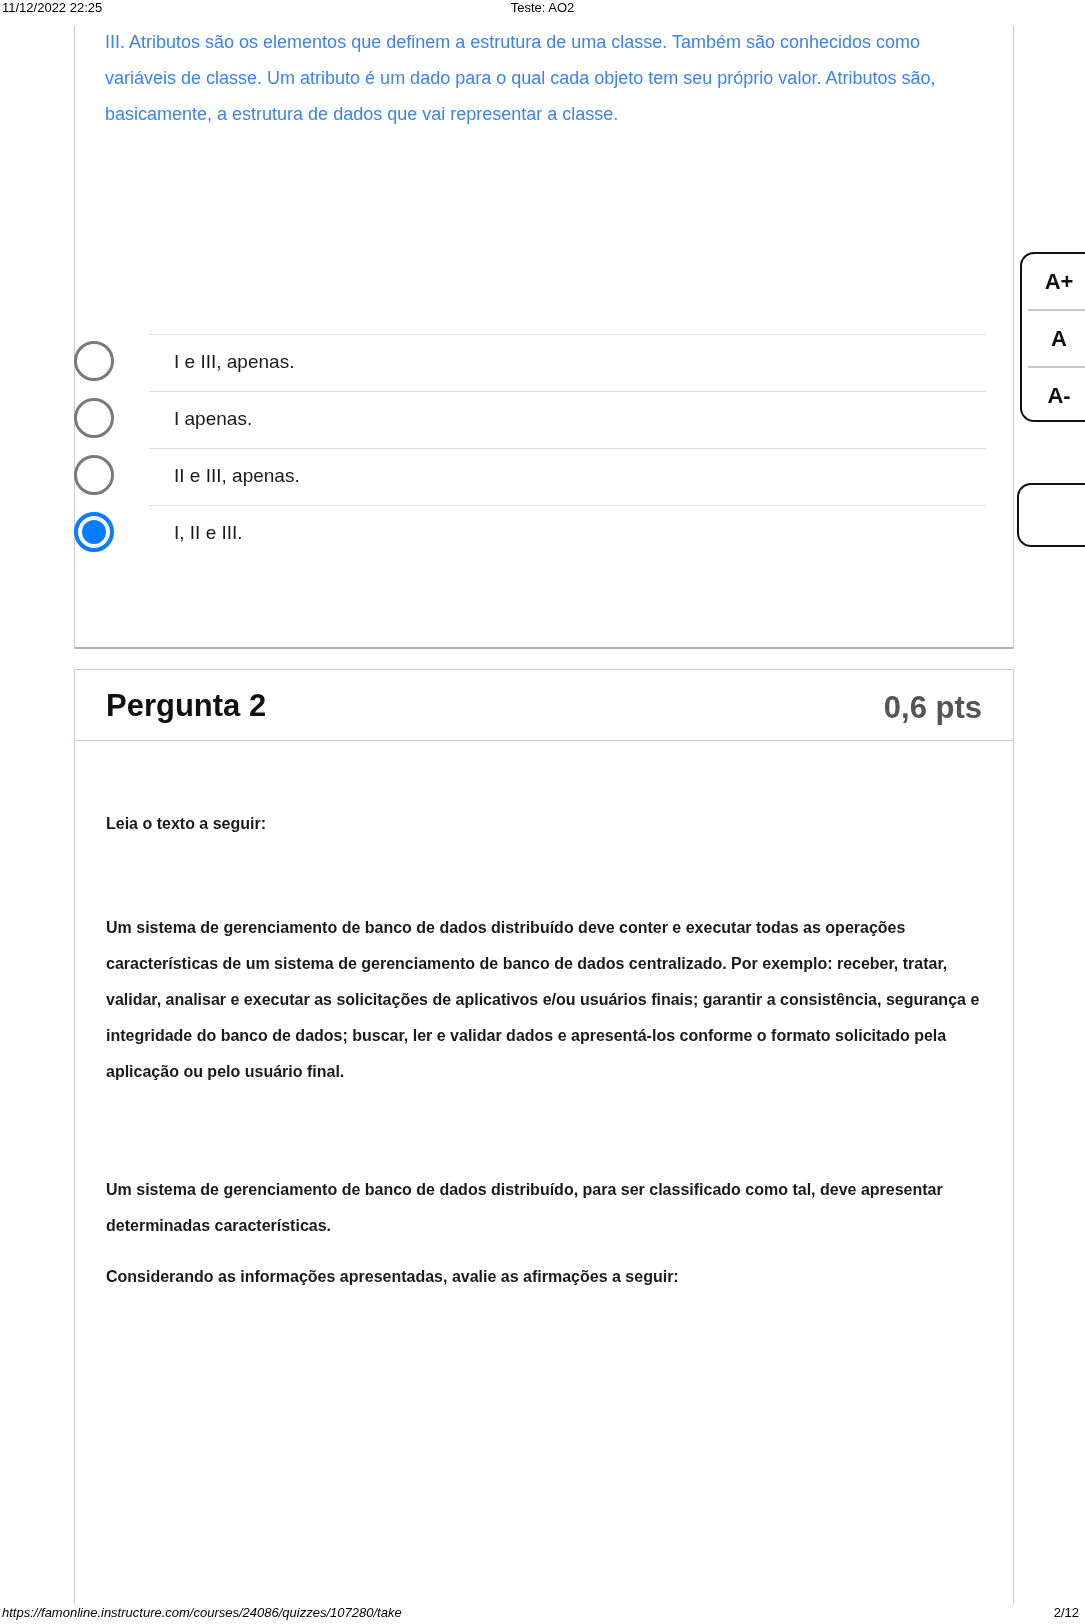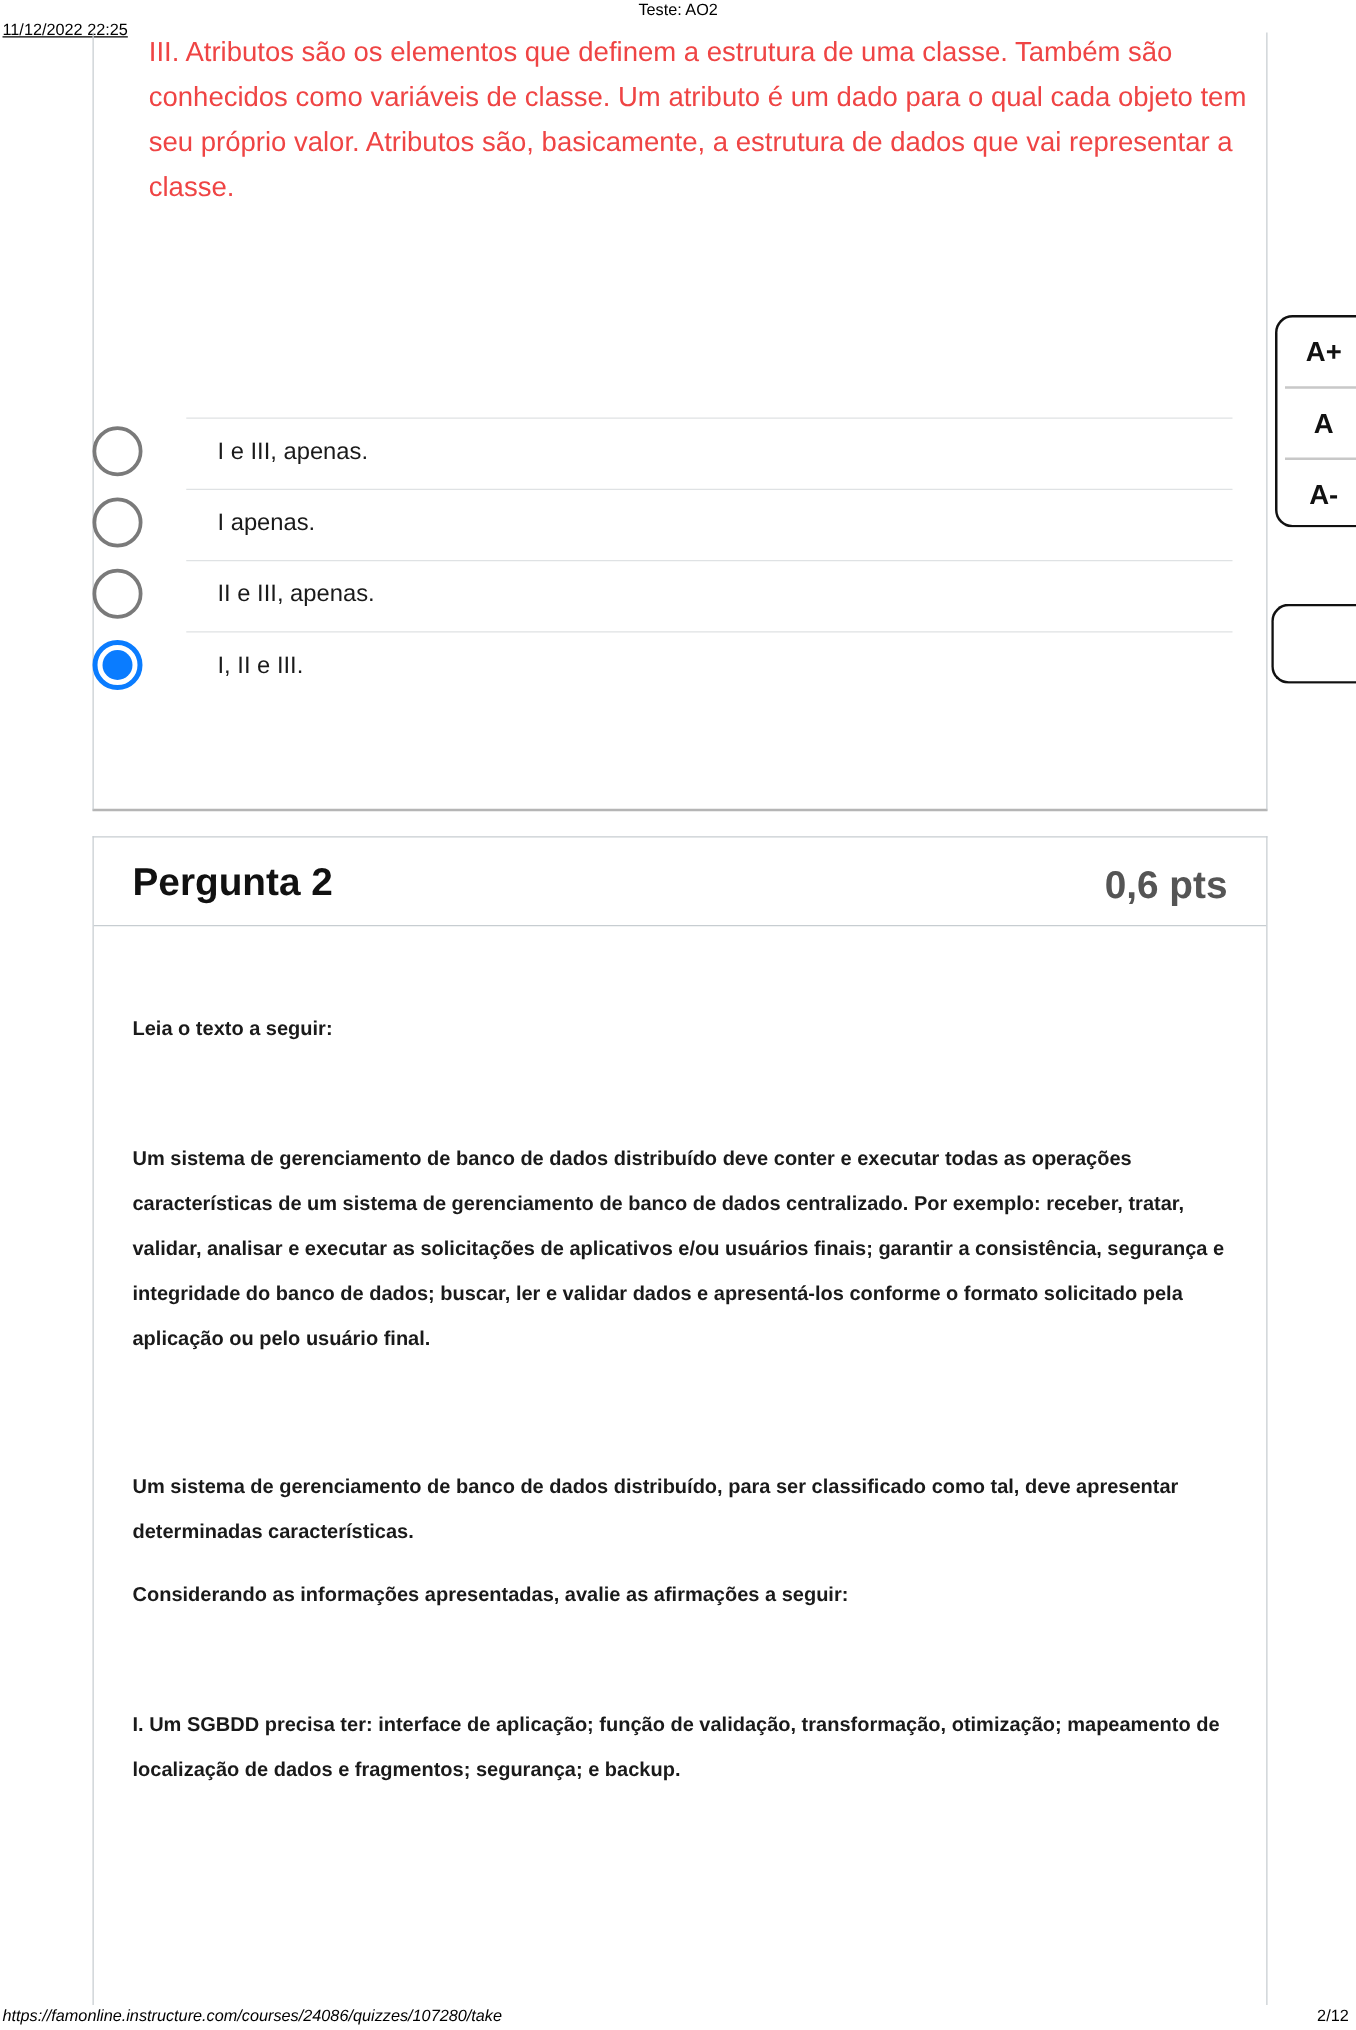--- a/index.html
+++ b/index.html
@@ -5,38 +5,38 @@
   html, body { margin:0; padding:0; }
   body {
     width:1085px; height:1624px; position:relative; overflow:hidden;
     background:#ffffff; color:#000;
     font-family:"Liberation Sans", sans-serif;
   }
   .print-header {
     position:absolute; top:0; left:0; width:1085px; height:16px;
     font-size:13px; line-height:15px; color:#000;
   }
-  .print-header .date { position:absolute; left:2px; top:16px;text-decoration:underline; }
+  .print-header .date { position:absolute; left:2px; top:0; }
   .print-header .title { position:absolute; left:0; right:0; text-align:center; top:0; }
   .print-footer {
     position:absolute; bottom:0; left:0; width:1085px; height:20px;
     font-size:13px; line-height:18px;
   }
   .print-footer .url { position:absolute; left:2px; bottom:2px;font-style:italic; }
   .print-footer .page { position:absolute; right:6px; bottom:2px; }
 
   
   .card1 {
     position:absolute; left:74px; top:26px; width:940px; height:623px;
     border-left:1px solid #c7cdd1; border-right:1px solid #c7cdd1;
     border-bottom:2px solid #b5b5b5; box-sizing:border-box;
   }
   .qtext {
-    position:absolute; left:44px; width:880px;
-    font-size:22px; line-height:36px; color:#ef4444;
+    position:absolute; left:30px; width:880px;
+    font-size:18px; line-height:36px; color:#3b82f6;
   }
   .answers {
     position:absolute; left:26px; top:308px; width:885px;
   }
   .answer {
     position:relative; height:56px; border-top:1px solid #dfe2e4;
     margin-left:48px;
   }
   .answer .radio {
     position:absolute; left:-75px; top:6px; width:40px; height:40px;
@@ -128,19 +128,18 @@
 
 <div class="card2">
   <div class="card2-header">
     <span class="qname">Pergunta 2</span>
     <span class="pts">0,6 pts</span>
   </div>
   <p class="para" style="top:136px;">Leia o texto a seguir:</p>
   <p class="para" style="top:240px;">Um sistema de gerenciamento de banco de dados distribuído deve conter e executar todas as operações características de um sistema de gerenciamento de banco de dados centralizado. Por exemplo: receber, tratar, validar, analisar e executar as solicitações de aplicativos e/ou usuários finais; garantir a consistência, segurança e integridade do banco de dados; buscar, ler e validar dados e apresentá-los conforme o formato solicitado pela aplicação ou pelo usuário final.</p>
   <p class="para" style="top:502px;">Um sistema de gerenciamento de banco de dados distribuído, para ser classificado como tal, deve apresentar determinadas características.</p>
   <p class="para" style="top:589px;">Considerando as informações apresentadas, avalie as afirmações a seguir:</p>
-  <p class="para" style="top:693px;">I. Um SGBDD precisa ter: interface de aplicação; função de validação, transformação, otimização; mapeamento de localização de dados e fragmentos; segurança; e backup.</p>
 </div>
 
 <div class="print-footer">
   <span class="url">https://famonline.instructure.com/courses/24086/quizzes/107280/take</span>
   <span class="page">2/12</span>
 </div>
 
 </body></html>

